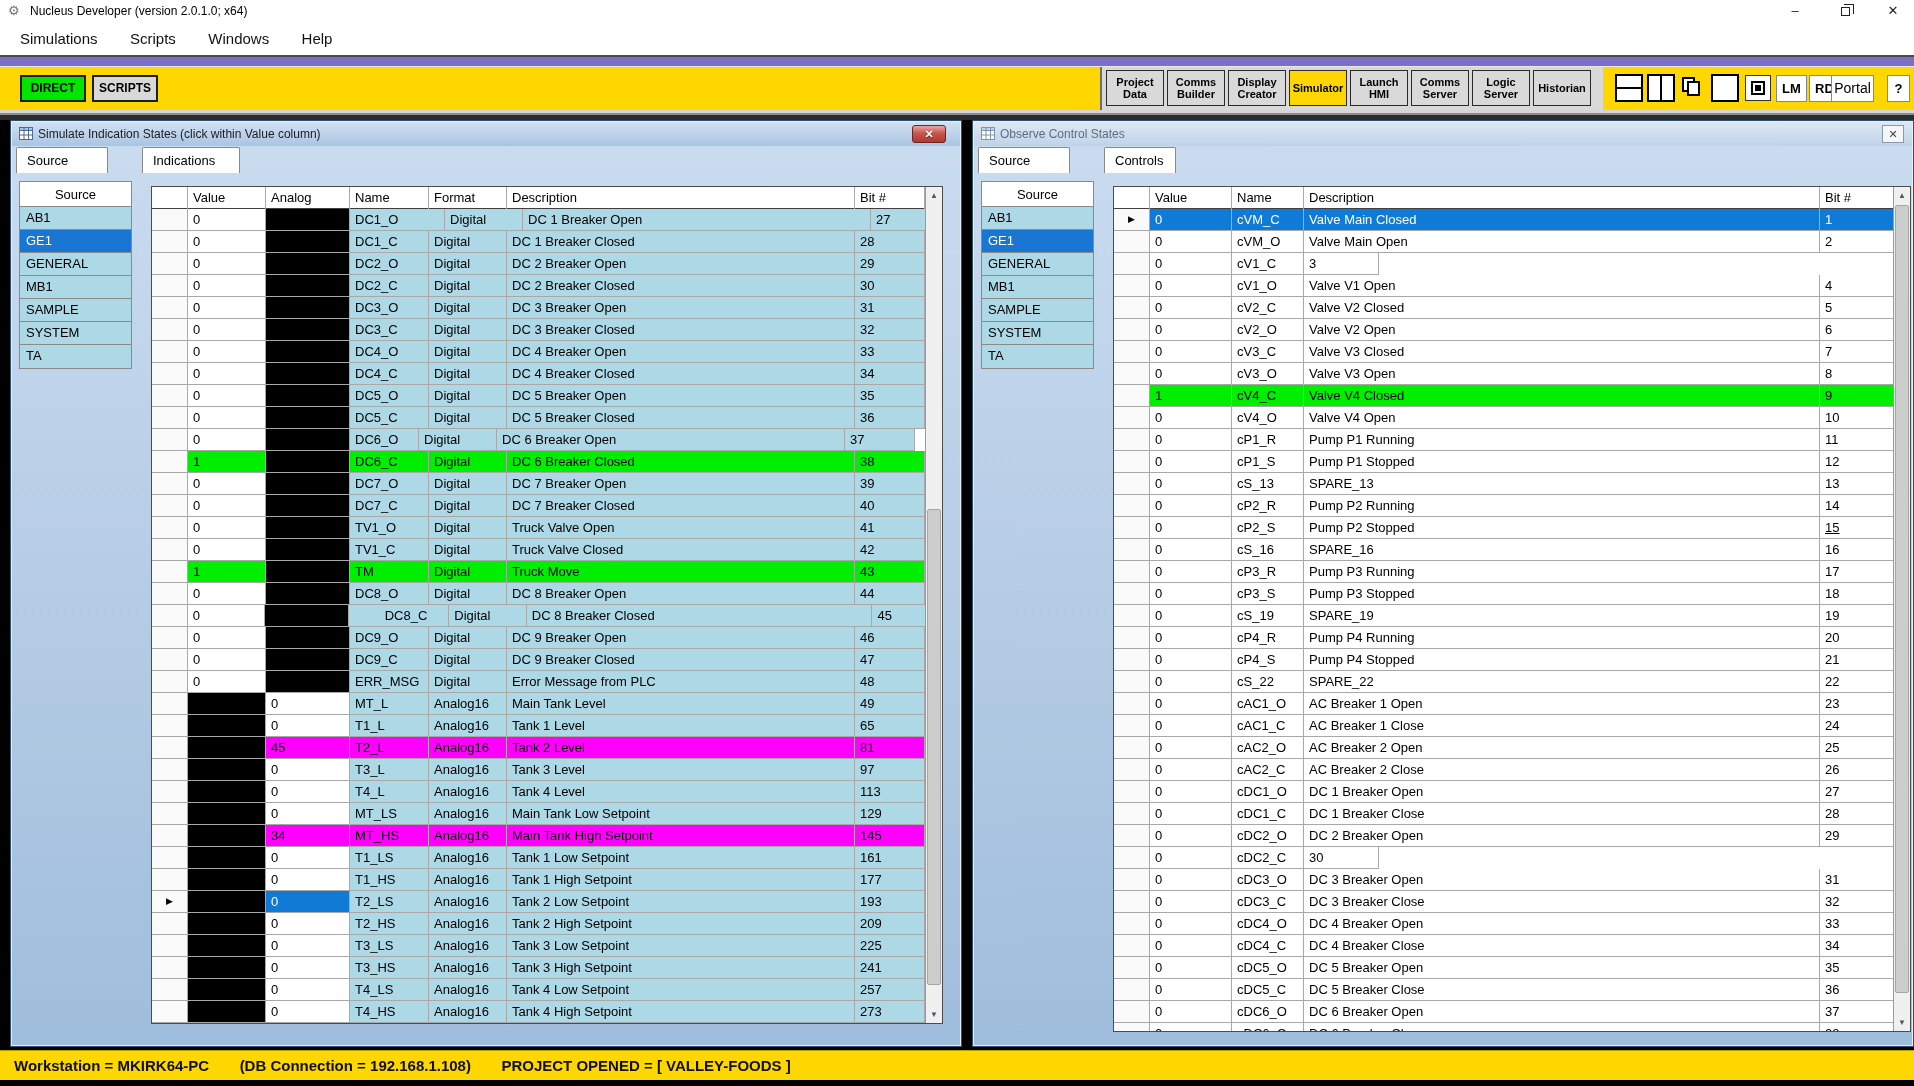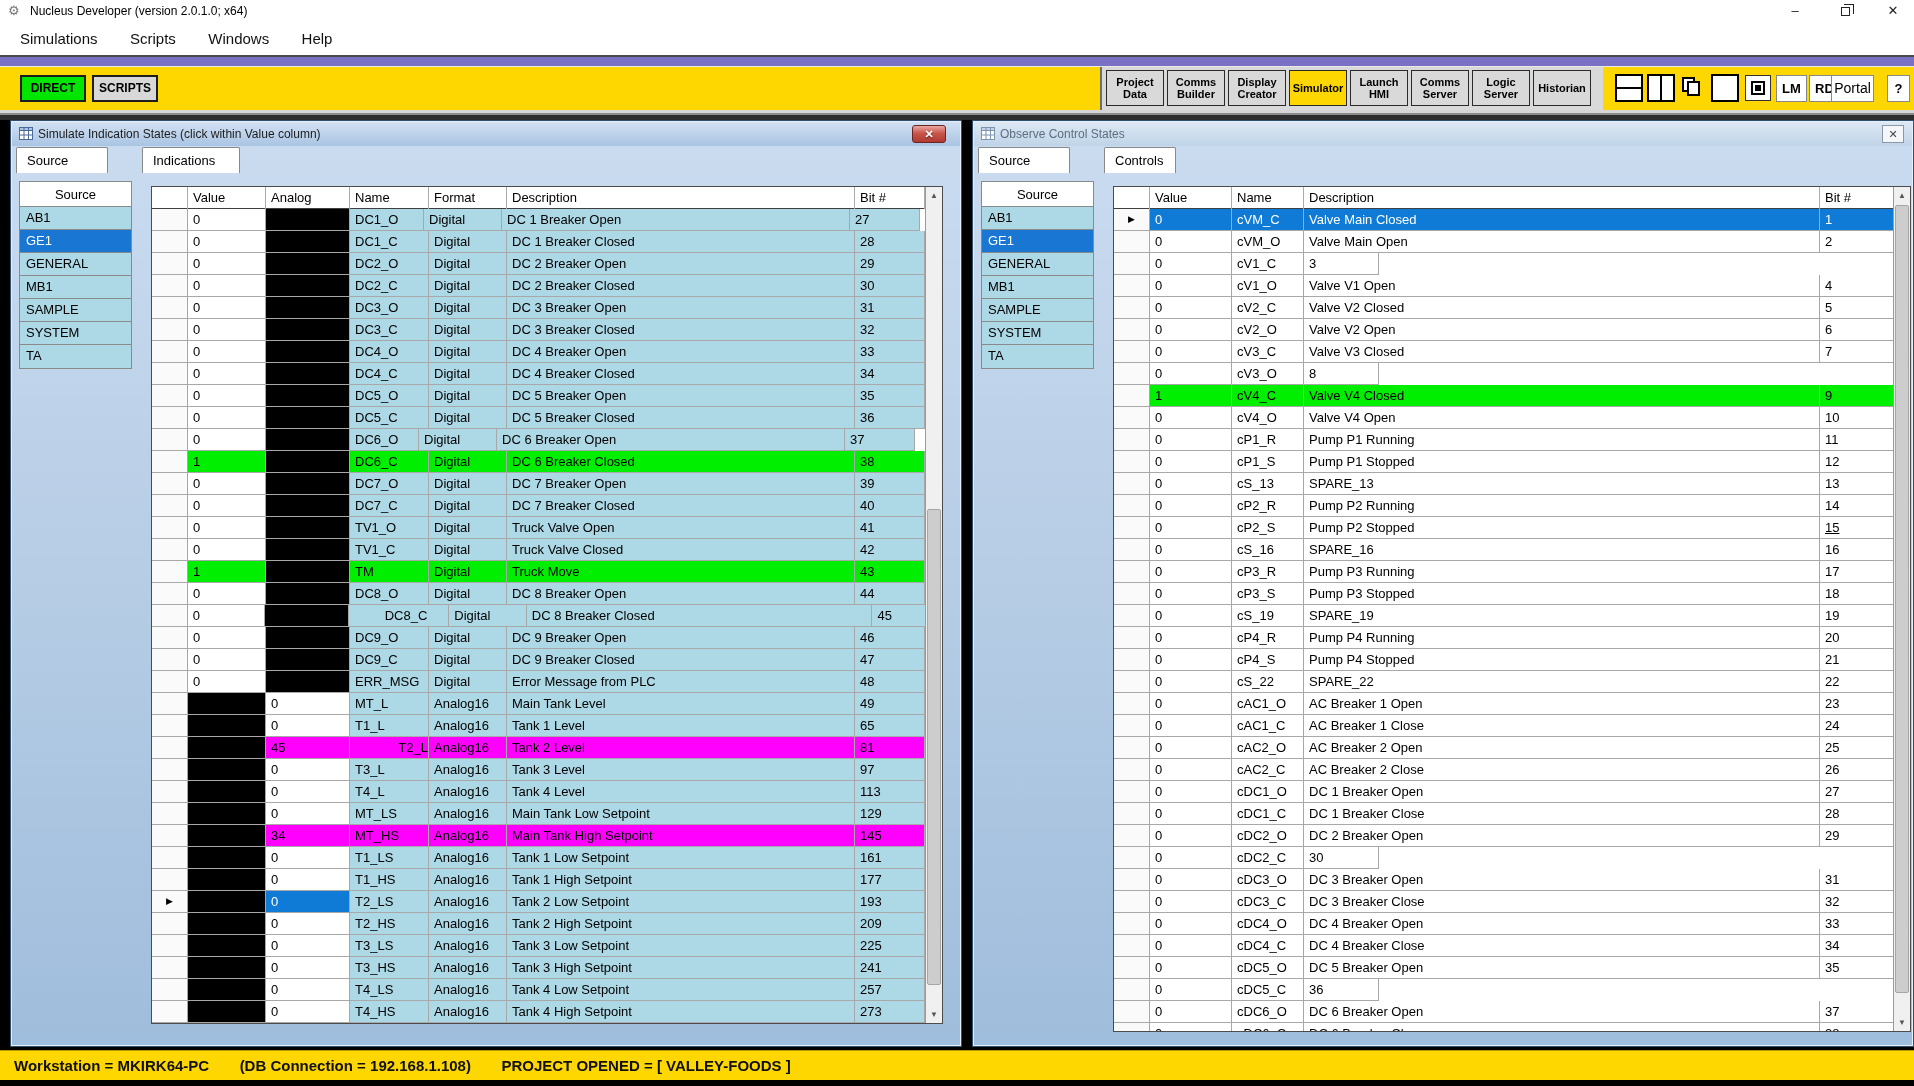--- a/index.html
+++ b/index.html
@@ -215,21 +215,21 @@
         <div class="g-hcell" style="width: 79px;">Name</div>
         <div class="g-hcell" style="width: 78px;">Format</div>
         <div class="g-hcell" style="width: 348px;">Description</div>
         <div class="g-hcell" style="width: 70px;">Bit #</div>
       </div>
     <div>
         <div class="g-row">
           <div class="g-cell c-selcol" style="width: 36px;"></div>
           <div class="g-cell c-white" style="width: 78px;">0</div>
           <div class="g-cell c-black" style="width: 84px;"></div>
-          <div class="g-cell c-blue" style="width: 74px;">DC1_O</div>
+          <div class="g-cell c-blue" style="width: 95px;">DC1_O</div>
           <div class="g-cell c-blue" style="width: 78px;">Digital</div>
           <div class="g-cell c-blue" style="width: 348px;">DC 1 Breaker Open</div>
           <div class="g-cell c-blue" style="width: 70px;">27</div>
         </div>
         <div class="g-row">
           <div class="g-cell c-selcol" style="width: 36px;"></div>
           <div class="g-cell c-white" style="width: 78px;">0</div>
           <div class="g-cell c-black" style="width: 84px;"></div>
           <div class="g-cell c-blue" style="width: 79px;">DC1_C</div>
           <div class="g-cell c-blue" style="width: 78px;">Digital</div>
@@ -431,21 +431,21 @@
           <div class="g-cell c-white" style="width: 84px;">0</div>
           <div class="g-cell c-blue" style="width: 79px;">T1_L</div>
           <div class="g-cell c-blue" style="width: 78px;">Analog16</div>
           <div class="g-cell c-blue" style="width: 348px;">Tank 1 Level</div>
           <div class="g-cell c-blue" style="width: 70px;">65</div>
         </div>
         <div class="g-row">
           <div class="g-cell c-selcol" style="width: 36px;"></div>
           <div class="g-cell c-black" style="width: 78px;"></div>
           <div class="g-cell c-magenta" style="width: 84px;">45</div>
-          <div class="g-cell c-magenta" style="width: 79px; text-align: right;">T2_L</div>
+          <div class="g-cell c-magenta" style="width: 79px;">T2_L</div>
           <div class="g-cell c-magenta" style="width: 78px;">Analog16</div>
           <div class="g-cell c-magenta" style="width: 348px;">Tank 2 Level</div>
           <div class="g-cell c-magenta" style="width: 70px;">81</div>
         </div>
         <div class="g-row">
           <div class="g-cell c-selcol" style="width: 36px;"></div>
           <div class="g-cell c-black" style="width: 78px;"></div>
           <div class="g-cell c-white" style="width: 84px;">0</div>
           <div class="g-cell c-blue" style="width: 79px;">T3_L</div>
           <div class="g-cell c-blue" style="width: 78px;">Analog16</div>
@@ -640,20 +640,21 @@
           <div class="g-cell c-selcol" style="width: 36px;"></div>
           <div class="g-cell c-rwhite" style="width: 82px;">0</div>
           <div class="g-cell c-rwhite" style="width: 72px;">cV3_C</div>
           <div class="g-cell c-rwhite" style="width: 516px;">Valve V3 Closed</div>
           <div class="g-cell c-rwhite" style="width: 75px;">7</div>
         </div>
         <div class="g-row">
           <div class="g-cell c-selcol" style="width: 36px;"></div>
           <div class="g-cell c-rwhite" style="width: 82px;">0</div>
           <div class="g-cell c-rwhite" style="width: 72px;">cV3_O</div>
+          <div class="g-cell c-rwhite" style="width: 516px;">Valve V3 Open</div>
           <div class="g-cell c-rwhite" style="width: 75px;">8</div>
         </div>
         <div class="g-row">
           <div class="g-cell c-selcol" style="width: 36px;"></div>
           <div class="g-cell c-green" style="width: 82px;">1</div>
           <div class="g-cell c-green" style="width: 72px;">cV4_C</div>
           <div class="g-cell c-green" style="width: 516px;">Valve V4 Closed</div>
           <div class="g-cell c-green" style="width: 75px;">9</div>
         </div>
         <div class="g-row">
@@ -834,20 +835,21 @@
           <div class="g-cell c-selcol" style="width: 36px;"></div>
           <div class="g-cell c-rwhite" style="width: 82px;">0</div>
           <div class="g-cell c-rwhite" style="width: 72px;">cDC5_O</div>
           <div class="g-cell c-rwhite" style="width: 516px;">DC 5 Breaker Open</div>
           <div class="g-cell c-rwhite" style="width: 75px;">35</div>
         </div>
         <div class="g-row">
           <div class="g-cell c-selcol" style="width: 36px;"></div>
           <div class="g-cell c-rwhite" style="width: 82px;">0</div>
           <div class="g-cell c-rwhite" style="width: 72px;">cDC5_C</div>
+          <div class="g-cell c-rwhite" style="width: 516px;">DC 5 Breaker Close</div>
           <div class="g-cell c-rwhite" style="width: 75px;">36</div>
         </div>
         <div class="g-row">
           <div class="g-cell c-selcol" style="width: 36px;"></div>
           <div class="g-cell c-rwhite" style="width: 82px;">0</div>
           <div class="g-cell c-rwhite" style="width: 72px;">cDC6_O</div>
           <div class="g-cell c-rwhite" style="width: 516px;">DC 6 Breaker Open</div>
           <div class="g-cell c-rwhite" style="width: 75px;">37</div>
         </div>
         <div class="g-row">

